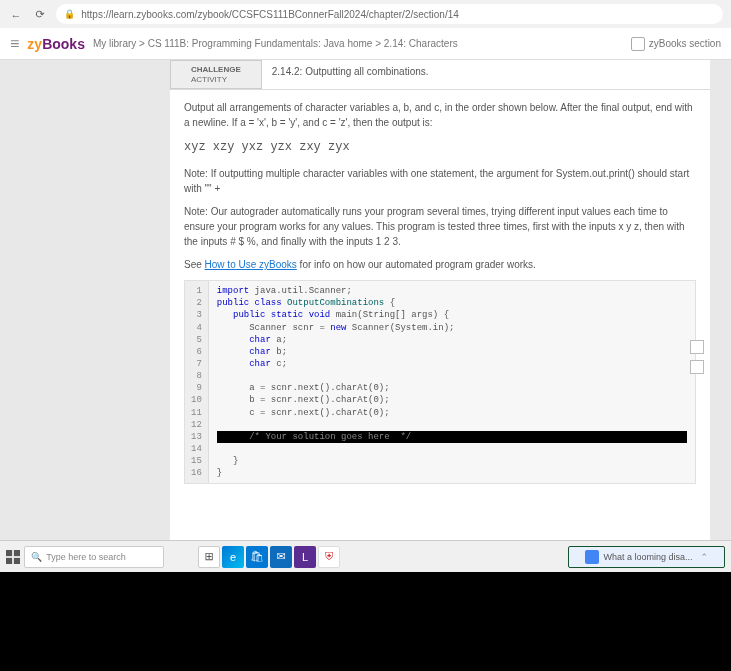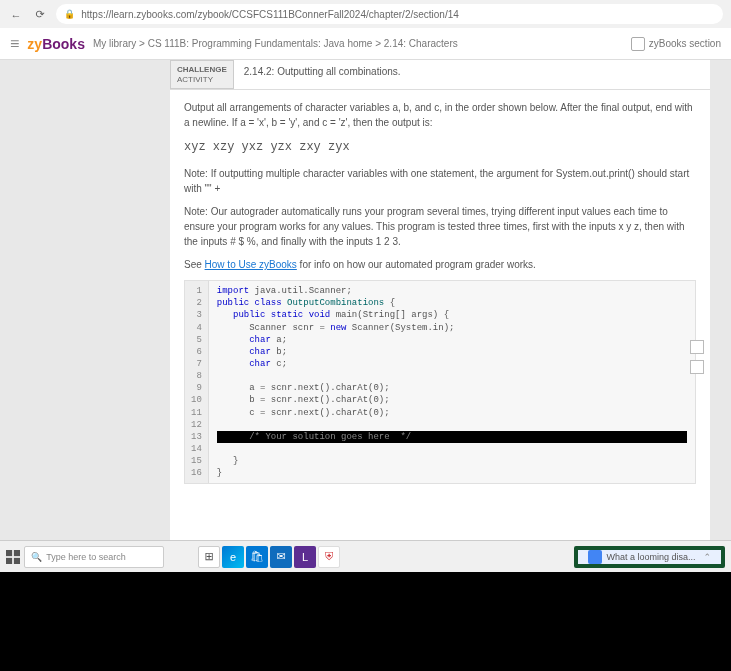--- a/index.html
+++ b/index.html
@@ -12,21 +12,21 @@
 .hamburger { font-size: 16px; color: #888; }
 .logo { font-weight: bold; font-size: 14px; }
 .logo .zy { color: #f7941e; }
 .logo .books { color: #701a75; }
 .breadcrumb { font-size: 10px; color: #777; }
 .catalog-btn { margin-left: auto; font-size: 10px; color: #777; display: flex; align-items: center; gap: 4px; }
 .catalog-icon { width: 14px; height: 14px; border: 1px solid #aaa; border-radius: 2px; display: inline-block; }
 .content-area { background: #e8e8e8; height: 480px; display: flex; padding: 0 0 0 170px; }
 .main-panel { background: #fff; width: 540px; height: 100%; padding: 0; position: relative; }
 .challenge-tab { display: flex; border-bottom: 1px solid #ddd; }
-.tab-left { background: #eee; border: 1px solid #ccc; padding: 4px 6px; font-size: 8px; color: #666; line-height: 1.2; }
+.tab-left { background: #eee; border: 1px solid #ccc; padding: 4px 20px; font-size: 8px; color: #666; line-height: 1.2; }
 .tab-left .line1 { font-weight: bold; }
 .tab-title { padding: 6px 10px; font-size: 10px; color: #555; }
 .body-content { padding: 10px 14px; font-size: 10px; color: #555; line-height: 1.5; }
 .body-content p { margin-bottom: 8px; }
 .mono { font-family: "Courier New", monospace; font-size: 12px; color: #555; margin: 6px 0 10px 0; }
 .link { color: #1976d2; text-decoration: underline; }
 .code-block { background: #f7f7f7; border: 1px solid #e0e0e0; margin-top: 6px; font-family: "Courier New", monospace; font-size: 9px; display: flex; }
 .gutter { background: #eee; padding: 4px 6px; text-align: right; color: #888; border-right: 1px solid #ddd; }
 .gutter div { line-height: 1.35; }
 .code-lines { padding: 4px 8px; flex: 1; }
@@ -40,21 +40,21 @@
 .taskbar { background: #f0f0f0; height: 32px; display: flex; align-items: center; padding: 0 6px; gap: 4px; border-top: 1px solid #ccc; }
 .win-icon { width: 14px; height: 14px; }
 .search-box { background: #fff; border: 1px solid #ccc; border-radius: 2px; height: 22px; width: 140px; display: flex; align-items: center; padding: 0 6px; font-size: 9px; color: #888; gap: 4px; }
 .task-icons { display: flex; gap: 2px; margin-left: 30px; }
 .task-icons .ti { width: 22px; height: 22px; border-radius: 2px; display: flex; align-items: center; justify-content: center; font-size: 11px; color: #fff; }
 .ti.edge { background: linear-gradient(135deg,#0078d4,#00bcf2); }
 .ti.store { background: #0078d4; }
 .ti.mail { background: #0f6cbd; }
 .ti.l { background: #5c2d91; }
 .ti.shield { background: #fff; color:#d13438; border:1px solid #ddd;}
-.notif { margin-left: auto; background: #e8f0fe; border: 4px solid #14532d; border-radius: 2px; height: 22px; display: flex; align-items: center; padding: 0 10px; font-size: 9px; color: #555; gap: 4px; }
+.notif { margin-left: auto; background: #e8f0fe; border: 1px solid #14532d; border-radius: 2px; height: 22px; display: flex; align-items: center; padding: 0 16px; font-size: 9px; color: #555; gap: 4px; }
 .notif-icon { width: 14px; height: 14px; background: #4285f4; border-radius: 2px; }
 .chev { font-size: 9px; color: #888; margin-left: 4px; }
 .black-area { background: #000; height: 99px; }
 </style>
 </head>
 <body>
 
 <div class="browser-bar">
   <div class="nav-btn">←</div>
   <div class="nav-btn">⟳</div>

